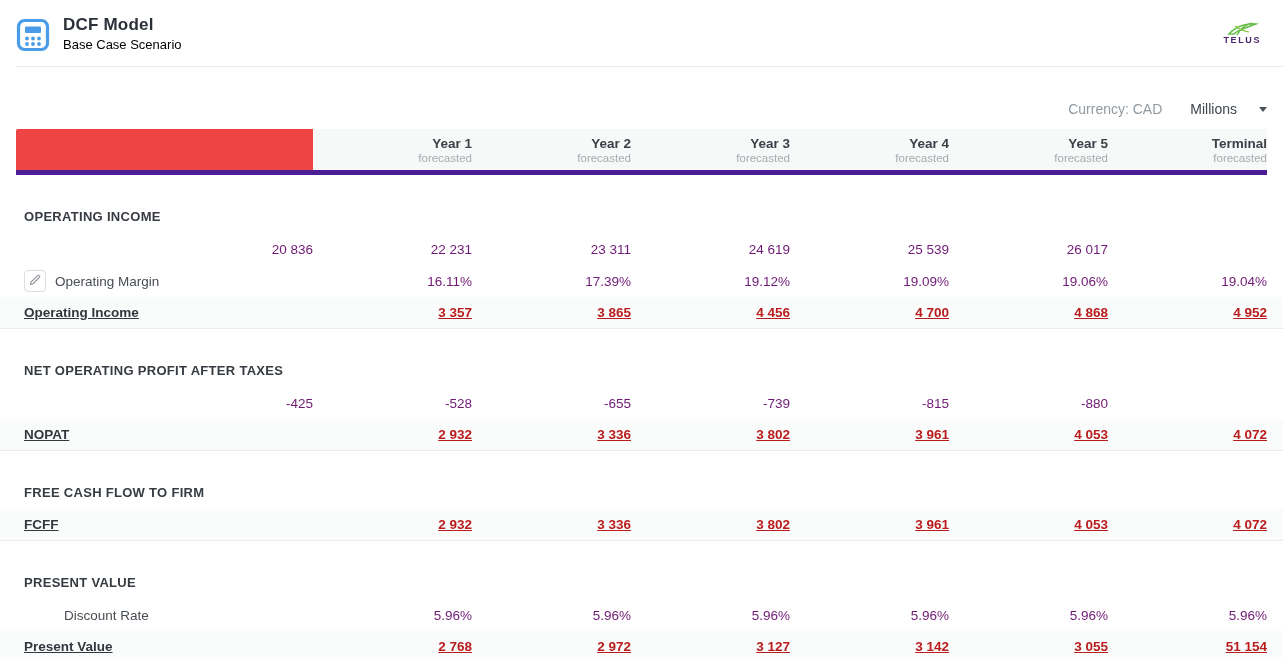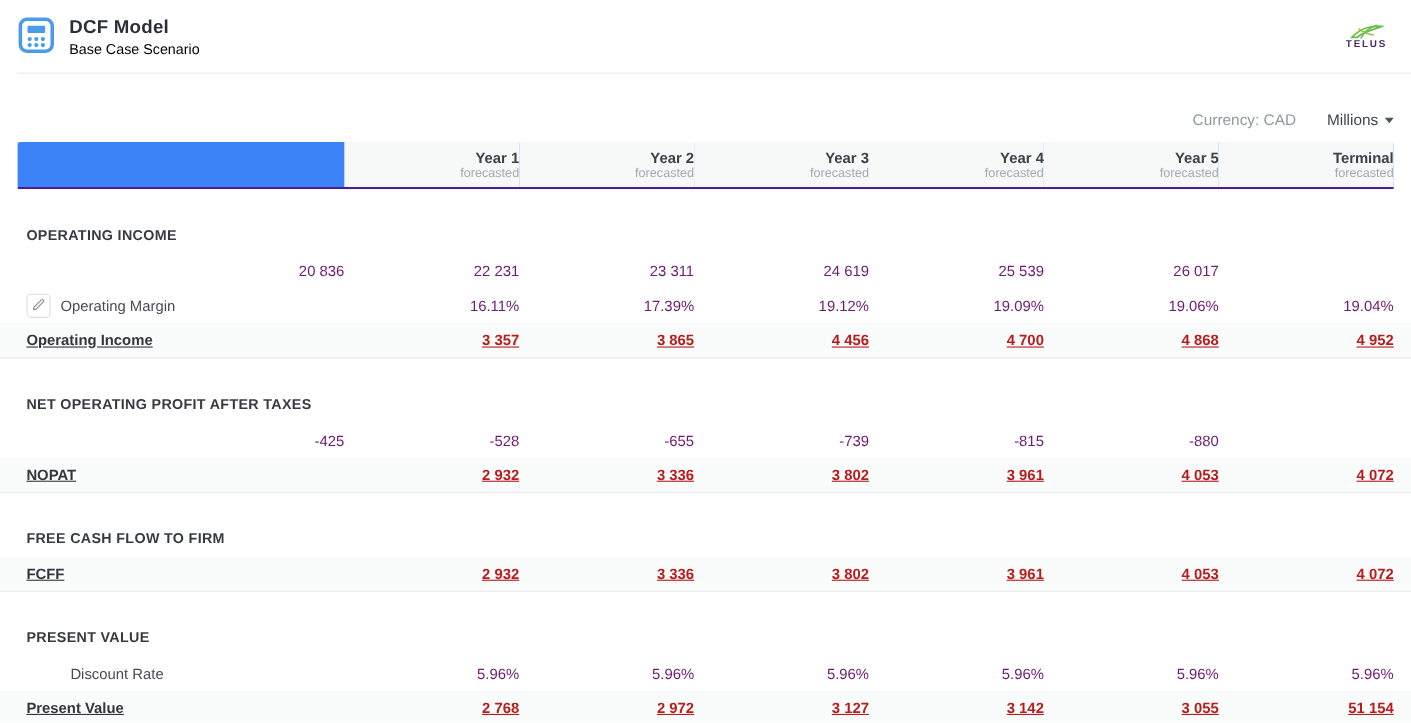--- a/index.html
+++ b/index.html
@@ -7,41 +7,41 @@
   .page {
     width:1283px; height:657px; background:#ffffff; overflow:hidden;
     font-family:"Liberation Sans","DejaVu Sans",sans-serif; color:#3f4349;
     position:relative;
   }
   
   .app-header {
     display:flex; align-items:center; justify-content:space-between;
     height:66px; padding:0 16px 0 16px;
   }
-  .app-header-inner { display:flex; align-items:flex-start; gap:13px; }
+  .app-header-inner { display:flex; align-items:flex-end; gap:13px; }
   .header-rule { border-bottom:1px solid #e9ebec; margin-left:16px; }
   .app-title { font-size:17px; font-weight:700; color:#2b2f38; letter-spacing:.2px; }
   .app-subtitle { font-size:13px; color:#000000; margin-top:2px; }
   .calc-icon { width:34px; height:34px; display:block; }
   .brand-logo { display:flex; flex-direction:column; align-items:center; margin-right:6px; }
   .brand-text { font-size:9px; font-weight:700; letter-spacing:1.6px; color:#4b286d; margin-top:-2px; }
   
   .controls {
     display:flex; align-items:center; justify-content:flex-end; gap:28px;
     margin:30px 16px 0 16px; height:24px;
   }
   .currency-label { font-size:14px; color:#90999f; }
-  .unit-select { display:flex; align-items:center; gap:6px; cursor:pointer; }
+  .unit-select { display:flex; align-items:center; gap:22px; cursor:pointer; }
   .unit-label { font-size:14px; color:#3d4650; }
   .caret { width:0; height:0; border-left:4.5px solid transparent; border-right:4.5px solid transparent; border-top:5px solid #4a525b; margin-top:1px; }
   
   .table { margin:8px 16px 0 16px; }
   .grid-row { display:grid; grid-template-columns:1fr repeat(6,159px); align-items:center; }
   .col-head { text-align:right; padding:7px 0 6px 0; background:#f7f8f8; }
-  .header-row { background:#3b82f6; border-radius:2px 2px 0 0; border-bottom:2px solid #4c1d95; }
+  .header-row { background:#ef4444; border-radius:2px 2px 0 0; border-bottom:5px solid #4c1d95; }
   .col-head .year { font-size:13.5px; font-weight:700; color:#3c4147; }
   .col-head .sub { font-size:11.5px; color:#a6abb1; margin-top:1px; }
   .section { margin-top:26px; }
   .section-title {
     font-size:13px; font-weight:700; color:#363b41; letter-spacing:.3px;
     height:32px; line-height:32px; padding-left:8px;
   }
   .data-row { height:32px; }
   .label-cell { display:flex; align-items:center; gap:9px; padding-left:8px; font-size:13.5px; color:#484d53; }
   .val-cell { text-align:right; font-size:13.5px; color:#701a75; }

